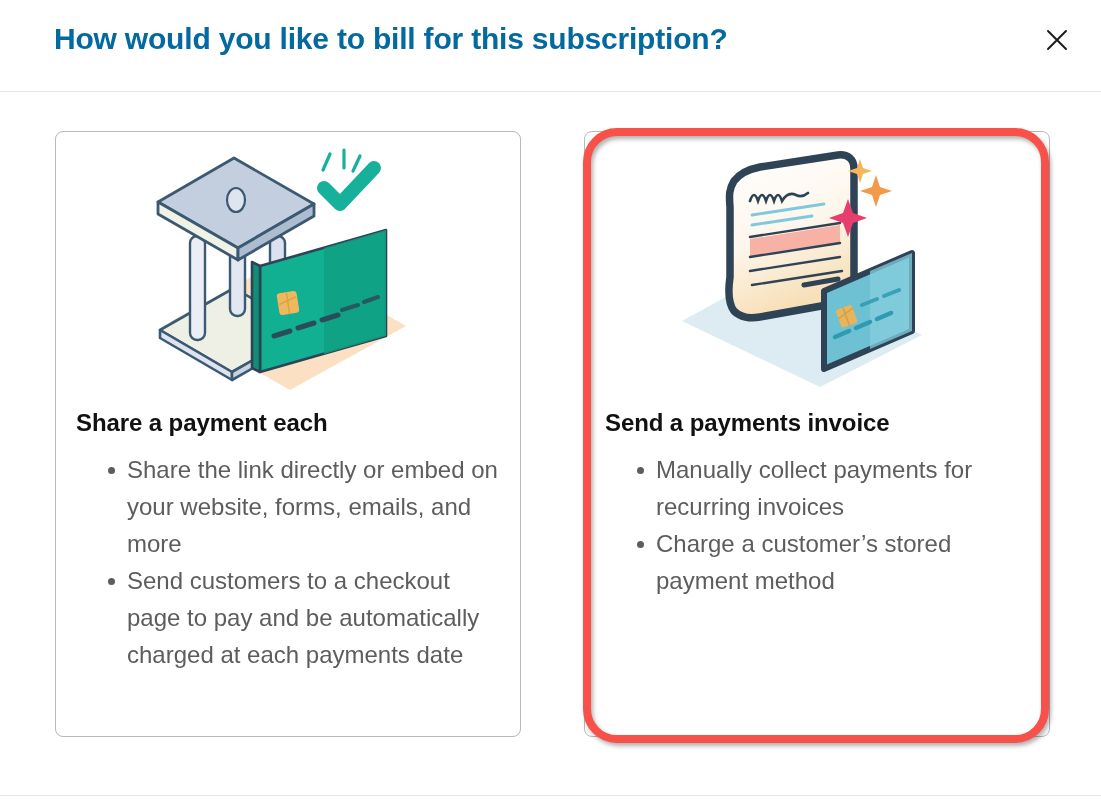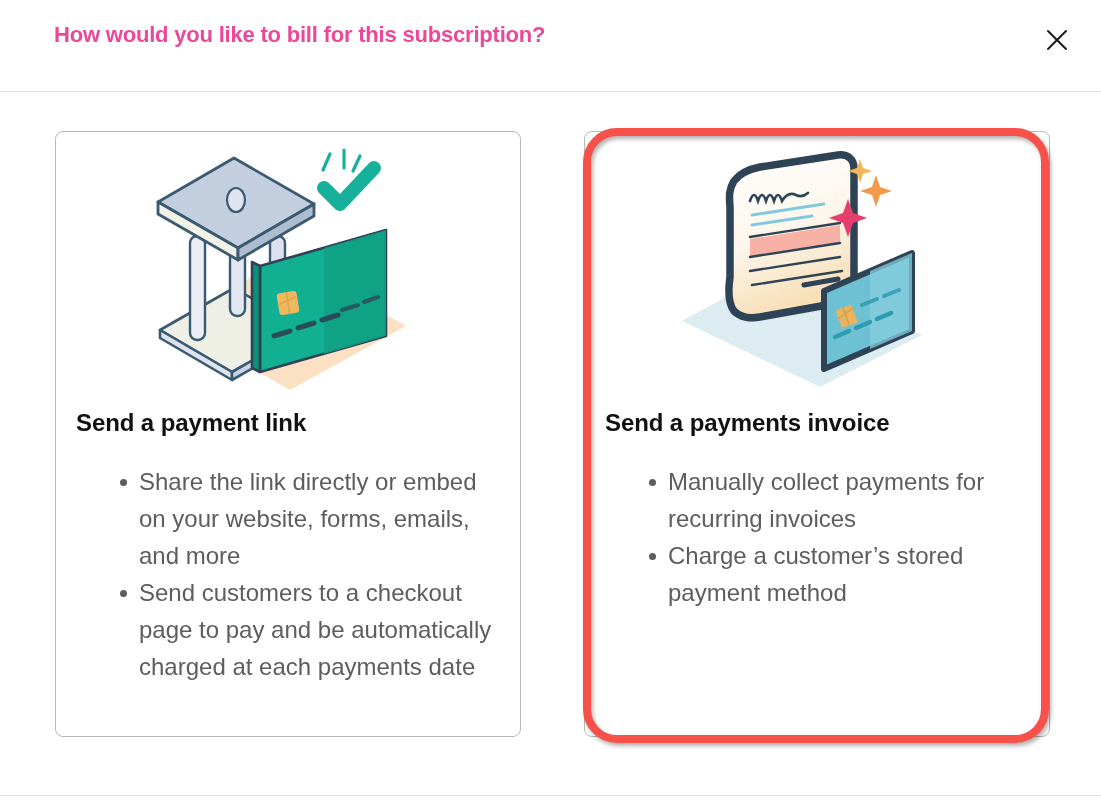--- a/index.html
+++ b/index.html
@@ -21,23 +21,23 @@
     left: 0; top: 0;
     width: 1101px;
     height: 92px;
     border-bottom: 1px solid #e2e2e2;
     box-sizing: border-box;
   }
   .modal-title {
     position: absolute;
     left: 54px;
     top: 22px;
-    font-size: 22px;
+    font-size: 30px;
     font-weight: bold;
-    color: #ec4899;
+    color: #0369a1;
     letter-spacing: -0.2px;
     white-space: nowrap;
   }
   .close-btn {
     position: absolute;
     right: 22px;
     top: 18px;
     width: 44px;
     height: 44px;
     display: flex;
@@ -91,21 +91,21 @@
     font-weight: bold;
     color: #111111;
     letter-spacing: -0.1px;
   }
 
   .bullets {
     position: absolute;
     left: 45px;
     top: 315px;
     right: 12px;
-    margin: 16px;
+    margin: 4px;
     padding: 0 0 0 22px;
     list-style: none;
     color: #5d5d5d;
     font-size: 24px;
     line-height: 37px;
   }
   .bullets li {
     position: relative;
     margin: 0 0 0 0;
   }
@@ -206,21 +206,21 @@
           <path d="M160 188 L176 183"></path>
           <path d="M184 180 L200 175"></path>
         </g>
         <g stroke="#2e4356" stroke-width="4" stroke-linecap="round" opacity="0.75">
           <path d="M204 170 L220 165"></path>
           <path d="M226 162 L240 157"></path>
         </g>
       </svg>
     </div>
 
-    <div class="card-heading">Send a payment link</div>
+    <div class="card-heading">Share a payment each</div>
 
     <ul class="bullets">
       <li>Share the link directly or embed on your website, forms, emails, and more</li>
       <li>Send customers to a checkout page to pay and be automatically charged at each payments date</li>
     </ul>
   </div>
 
   <div class="option-card right">
     <div class="illus-wrap">
       <svg width="290" height="250" viewBox="0 0 290 250">

